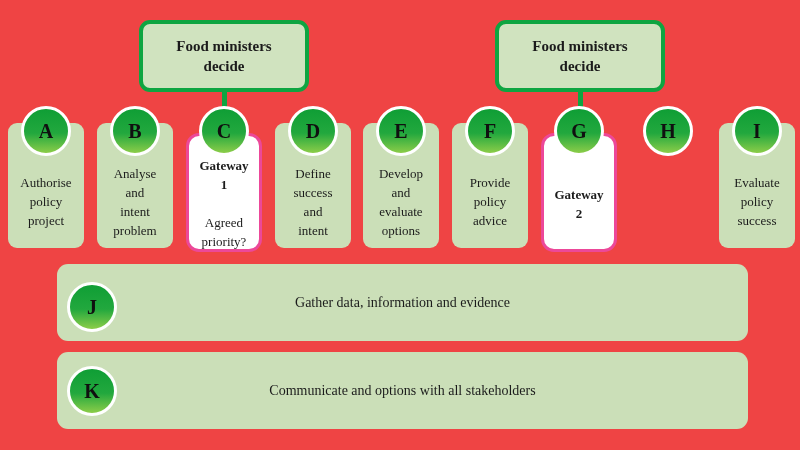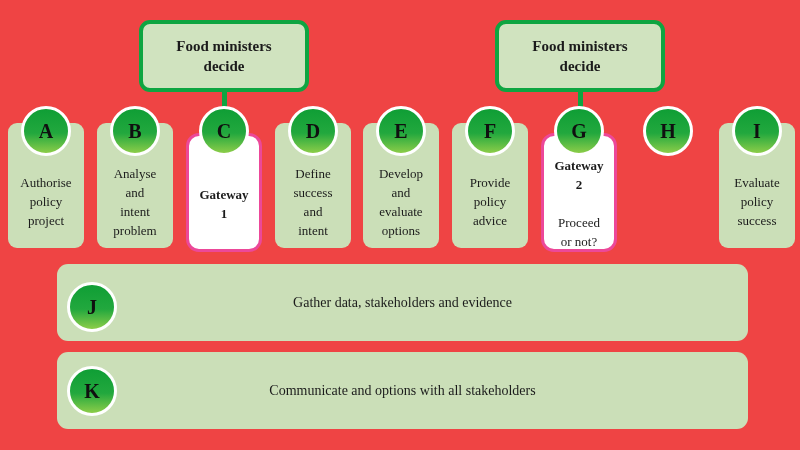--- a/index.html
+++ b/index.html
@@ -87,20 +87,22 @@
 intent
 problem</div>
   </div>
 
   <div class="col c gateway">
     <div class="circle">C</div>
     <div class="stagebox">
       <div>
         <div class="gw-title">Gateway
 1</div>
+        <div class="gw-question">Agreed
+priority?</div>
       </div>
     </div>
   </div>
 
   <div class="col d">
     <div class="circle">D</div>
     <div class="stagebox">Define
 success
 and
 intent</div>
@@ -120,40 +122,38 @@
 policy
 advice</div>
   </div>
 
   <div class="col g gateway">
     <div class="circle">G</div>
     <div class="stagebox">
       <div>
         <div class="gw-title">Gateway
 2</div>
-        <div class="gw-question">Proceed
-or not?</div>
       </div>
     </div>
   </div>
 
   <div class="col h">
     <div class="circle">H</div>
   </div>
 
   <div class="col i">
     <div class="circle">I</div>
     <div class="stagebox">Evaluate
 policy
 success</div>
   </div>
 
   <div class="bar j">
     <div class="circle">J</div>
-    <div class="bar-label">Gather data, stakeholders and evidence</div>
+    <div class="bar-label">Gather data, information and evidence</div>
   </div>
 
   <div class="bar k">
     <div class="circle">K</div>
     <div class="bar-label">Communicate and options with all stakeholders</div>
   </div>
 
 </div>
 
 </body></html>

